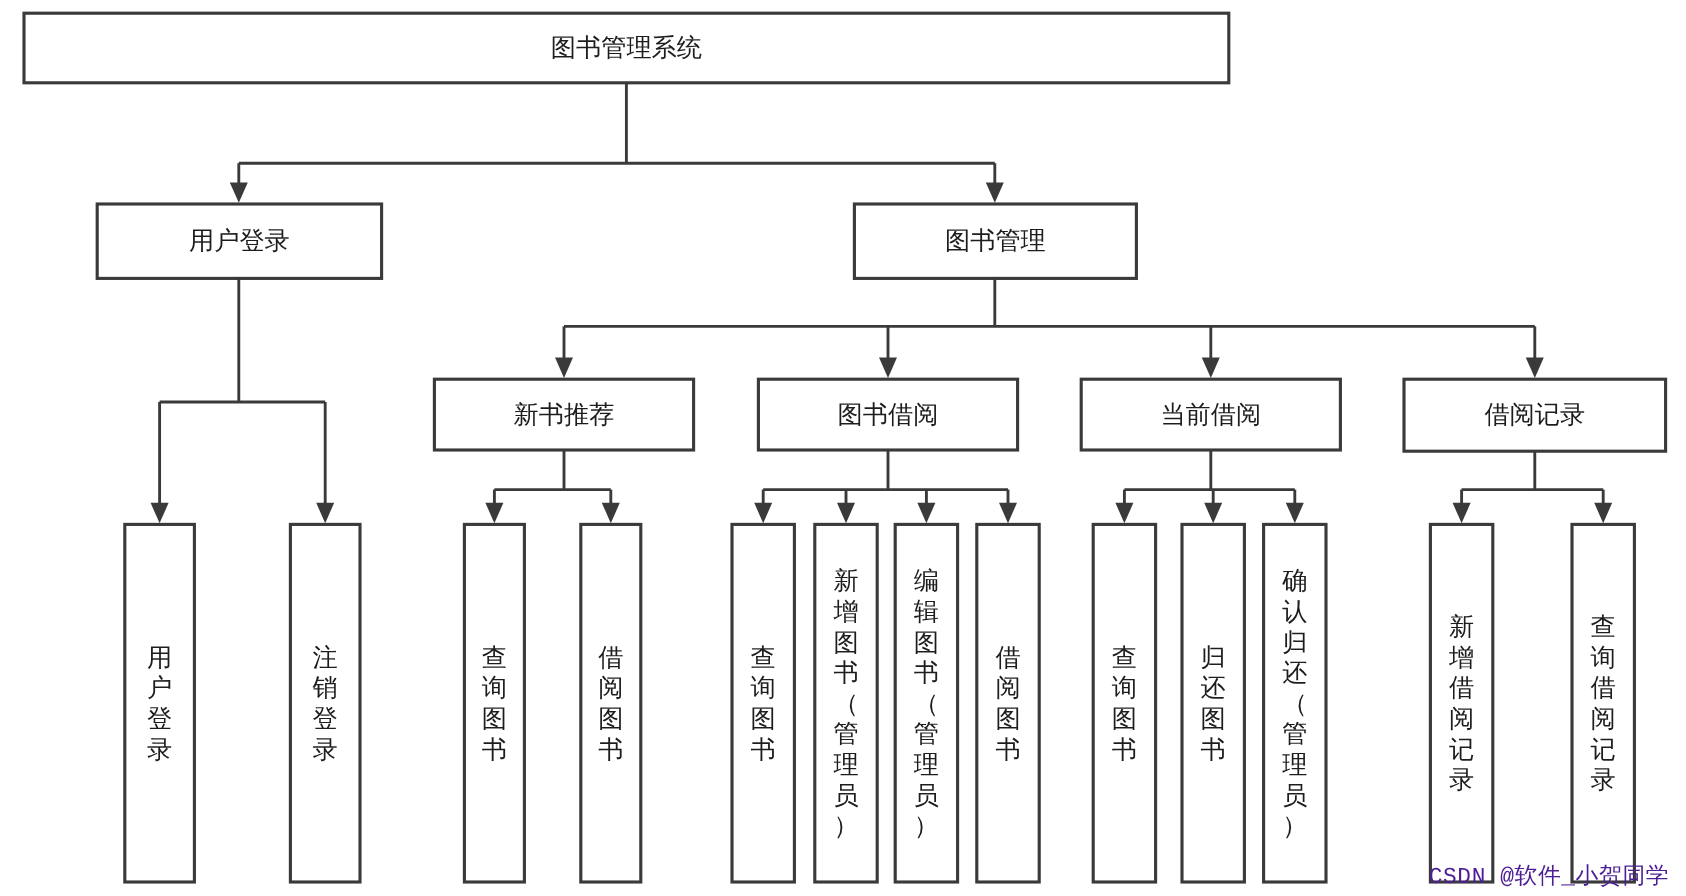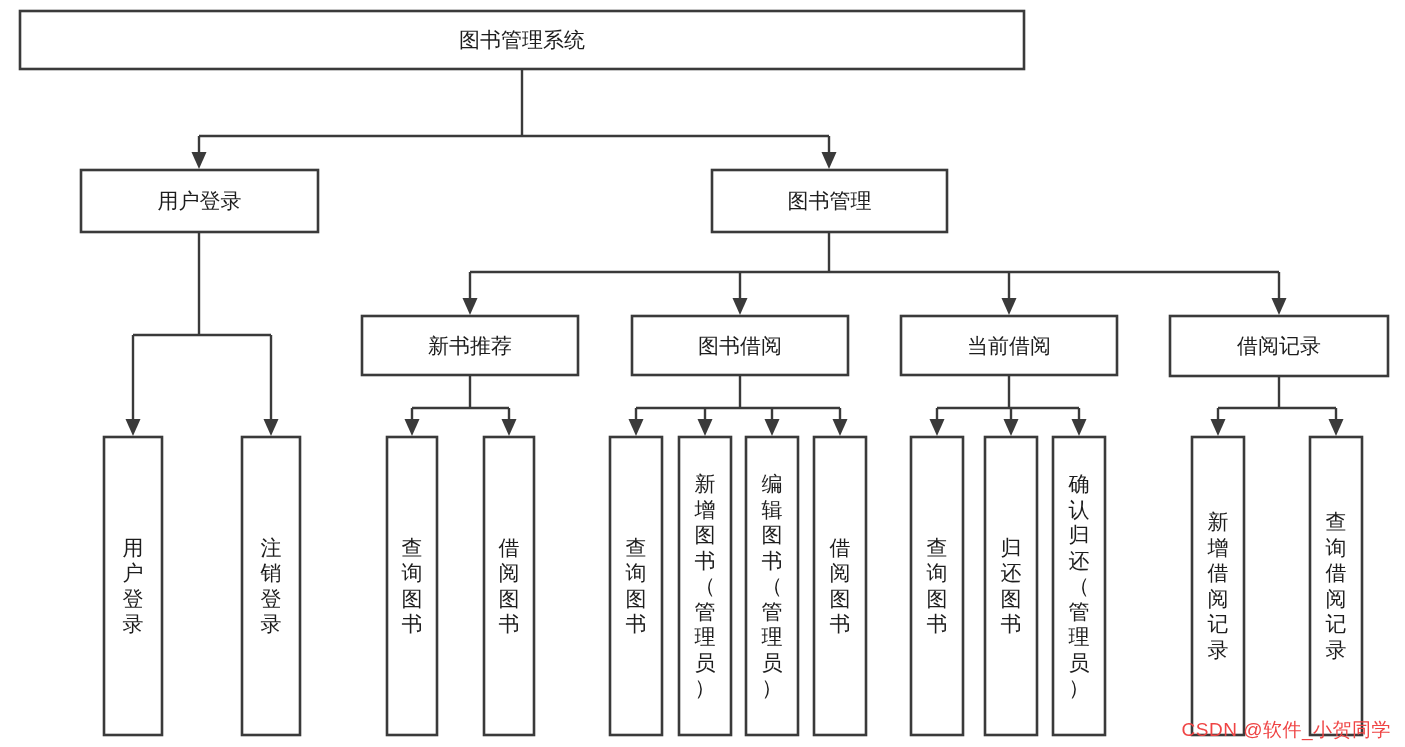--- a/index.html
+++ b/index.html
@@ -51,23 +51,23 @@
   .node-label-vertical {
     fill: #1d1d1d;
     font-family: "DejaVu Sans", "Liberation Sans", sans-serif;
     font-size: 21px;
     text-anchor: middle;
   }
   .watermark-text {
     position: absolute;
     right: 14px;
     bottom: 4px;
-    font-family: Liberation Sans, sans-serif;
+    font-family: Liberation Mono, monospace;
     font-size: 19px;
-    color: #ef4444;
+    color: #4c1d95;
     white-space: nowrap;
     letter-spacing: 0.5px;
     text-align: right;
   }
 </style>
 </head>
 <body>
 
 <div id="diagram-root">
   <svg class="diagram-svg" viewBox="0 0 1405 747">

